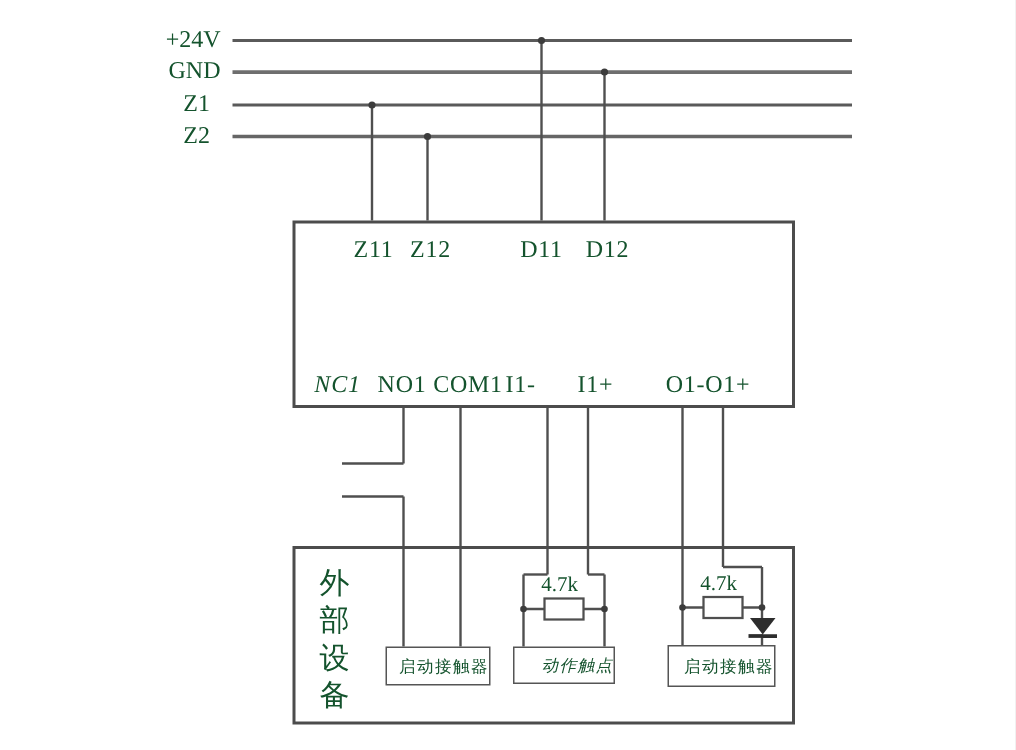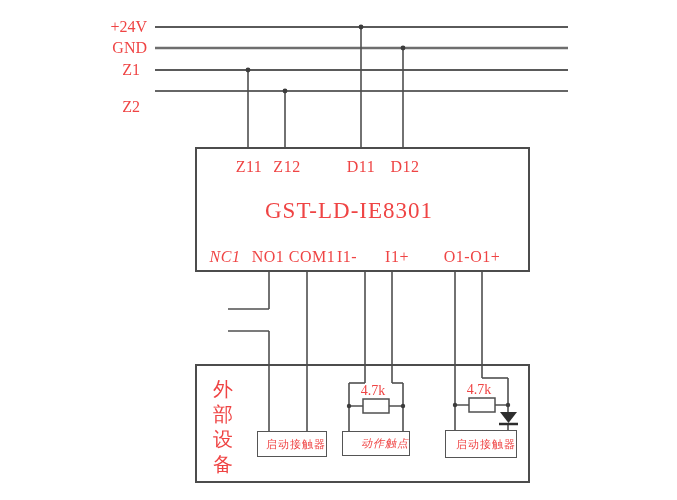--- a/index.html
+++ b/index.html
@@ -2,21 +2,21 @@
 <html><head>
 <meta charset="utf-8">
 <style>
   html,body{margin:0;padding:0;background:#e8e8e8;}
   .stage{
     position:relative;
     width:677px;height:500px;
     background:#ffffff;
     overflow:hidden;
     font-family:"Liberation Serif","DejaVu Serif",serif;
-    color:#ef4444;
+    color:#14532d;
   }
   .wires{position:absolute;left:0;top:0;width:677px;height:500px;}
   .lbl{position:absolute;white-space:nowrap;}
   .center{transform:translate(-50%,-50%);}
   .bus-label{font-size:16px;width:52px;text-align:right;}
   .term{font-size:16px;letter-spacing:.5px;}
   .module-box{
     position:absolute;left:195px;top:147px;width:335px;height:125px;
     border:2px solid #4c4c4c;background:transparent;box-sizing:border-box;
   }
@@ -116,29 +116,28 @@
       <circle cx="349" cy="406" r="2.2"></circle>
       <circle cx="403" cy="406" r="2.2"></circle>
       <circle cx="455" cy="405" r="2.2"></circle>
       <circle cx="508" cy="405" r="2.2"></circle>
     </g>
   </svg>
 
   <div class="lbl bus-label" style="left:95px;top:18px;">+24V</div>
   <div class="lbl bus-label" style="left:95px;top:39px;">GND</div>
   <div class="lbl bus-label" style="left:88px;top:61px;">Z1</div>
-  <div class="lbl bus-label" style="left:88px;top:98px;">Z2</div>
+  <div class="lbl bus-label" style="left:88px;top:82px;">Z2</div>
 
   <div class="module-box"></div>
   <div class="lbl term center" style="left:249px;top:167px;">Z11</div>
   <div class="lbl term center" style="left:287px;top:167px;">Z12</div>
   <div class="lbl term center" style="left:361px;top:167px;">D11</div>
   <div class="lbl term center" style="left:405px;top:167px;">D12</div>
 
-  <div class="lbl module-title center" style="left:349px;top:211px;">GST-LD-IE8301</div>
 
   <div class="lbl term center" style="left:225px;top:257px;font-style:italic;">NC1</div>
   <div class="lbl term center" style="left:268px;top:257px;">NO1</div>
   <div class="lbl term center" style="left:312px;top:257px;">COM1</div>
   <div class="lbl term center" style="left:347px;top:257px;">I1-</div>
   <div class="lbl term center" style="left:397px;top:257px;">I1+</div>
   <div class="lbl term center" style="left:472px;top:257px;">O1-O1+</div>
 
 
   <div class="external-box"></div>

